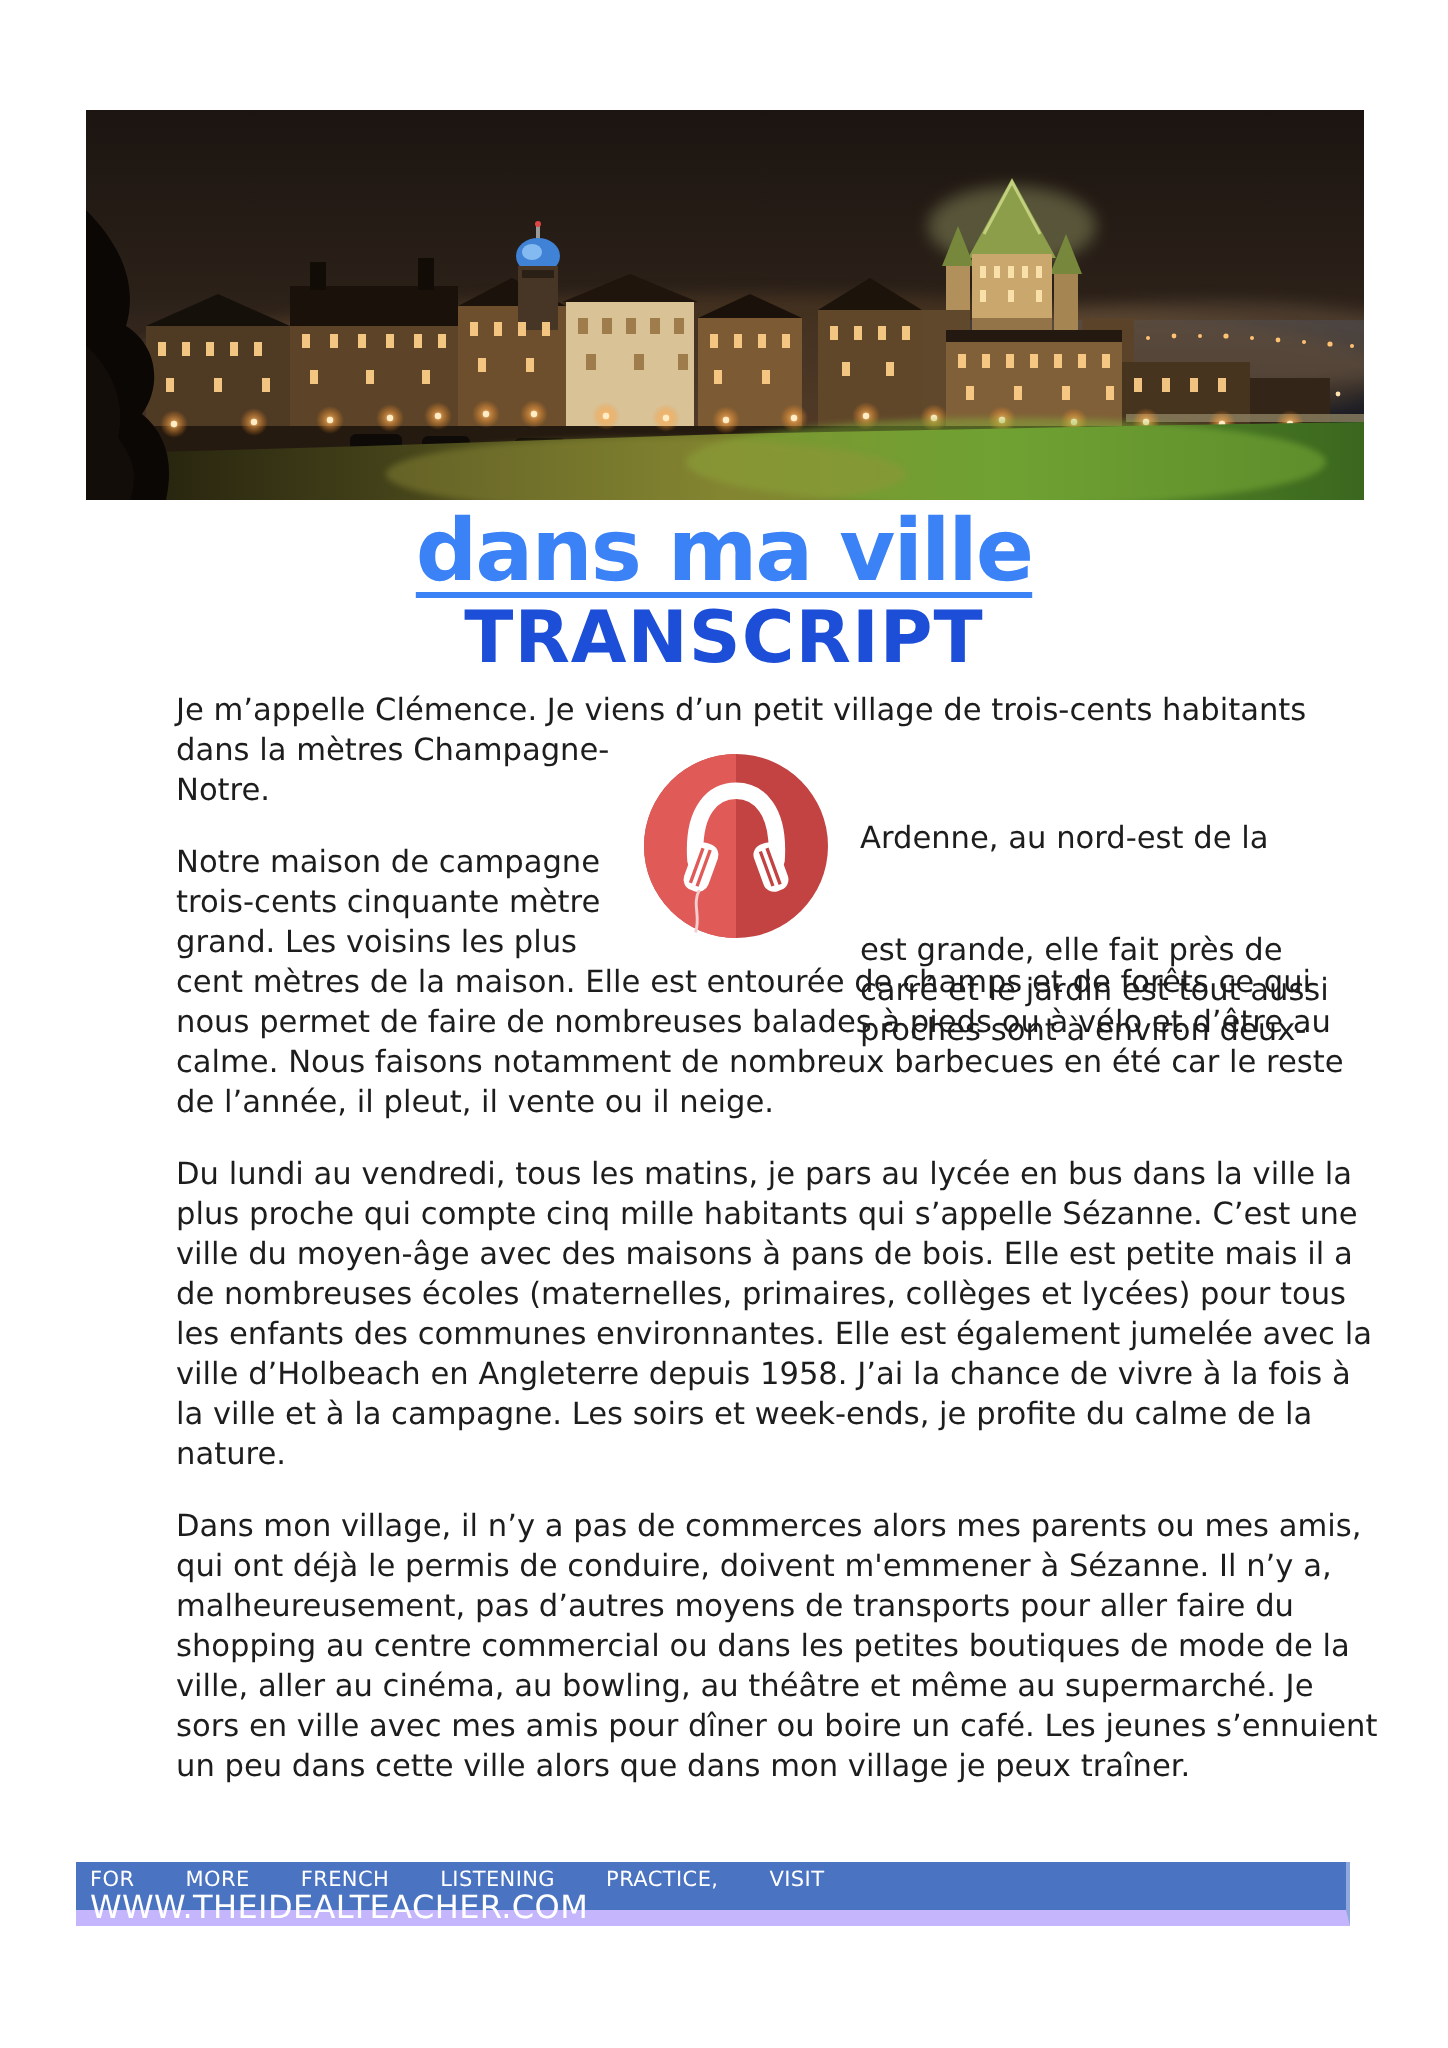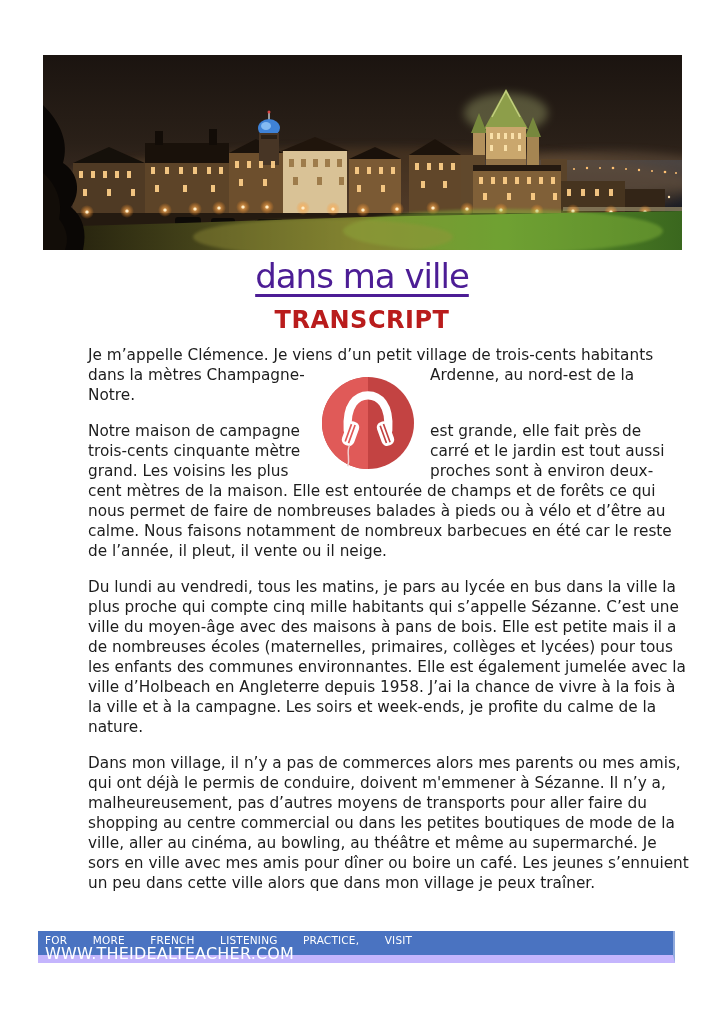--- a/index.html
+++ b/index.html
@@ -7,35 +7,35 @@
     position:relative; width:724px; height:1024px; margin:0 auto;
     background:#ffffff; overflow:hidden;
     font-family:"DejaVu Sans", sans-serif; color:#1d1d1d;
   }
   
   .photo{position:absolute; left:43px; top:55px; width:639px; height:195px; overflow:hidden;}
   .photo svg{display:block;}
   
   .title-wrap{position:absolute; left:0; top:252px; width:724px; text-align:center;}
   .doc-title{
-    margin:0; font-size:34px; font-weight:400; letter-spacing:-1px; color:#4c1d95;
+    margin:0; font-size:43px; font-weight:700; letter-spacing:-1px; color:#3b82f6;
     line-height:48px;
   }
   .doc-title span{text-decoration:underline; text-decoration-thickness:3px; text-underline-offset:6px;}
-  .doc-subtitle{margin:4px 0 0 0; font-size:24px; font-weight:700; color:#b91c1c; line-height:32px; letter-spacing:0.5px;text-align:center;}
+  .doc-subtitle{margin:4px 0 0 0; font-size:36px; font-weight:700; color:#1d4ed8; line-height:32px; letter-spacing:0.5px;text-align:center;}
   
   .body-text{
     position:absolute; left:88px; top:345px; width:602px;
     font-size:15.3px; line-height:20px;
   }
   .para{margin:0 0 16px 0;}
   .line{height:20px; white-space:nowrap;}
   .row{position:relative; height:20px;}
   .row .colL{position:absolute; left:0; white-space:nowrap;}
-  .row .colR{position:absolute; left:342px; white-space:nowrap;}
+  .row .colR{position:absolute; left:342px; white-space:nowrap;margin-top:44px;}
   .flow{text-align:left;}
   
   .audio-icon{position:absolute; left:322px; top:377px; width:92px; height:92px;}
   
   .footer{
     position:absolute; left:38px; top:931px; width:637px; height:32px;
     background:#4a73c1; color:#ffffff; box-sizing:border-box;
     padding:2px 0 0 7px; border-right:2px solid #8fa9dd; border-bottom:8px solid #c4b5fd;
   }
   .footer .f1{font-size:10.5px; line-height:14px; word-spacing:22px; letter-spacing:0.2px;}

